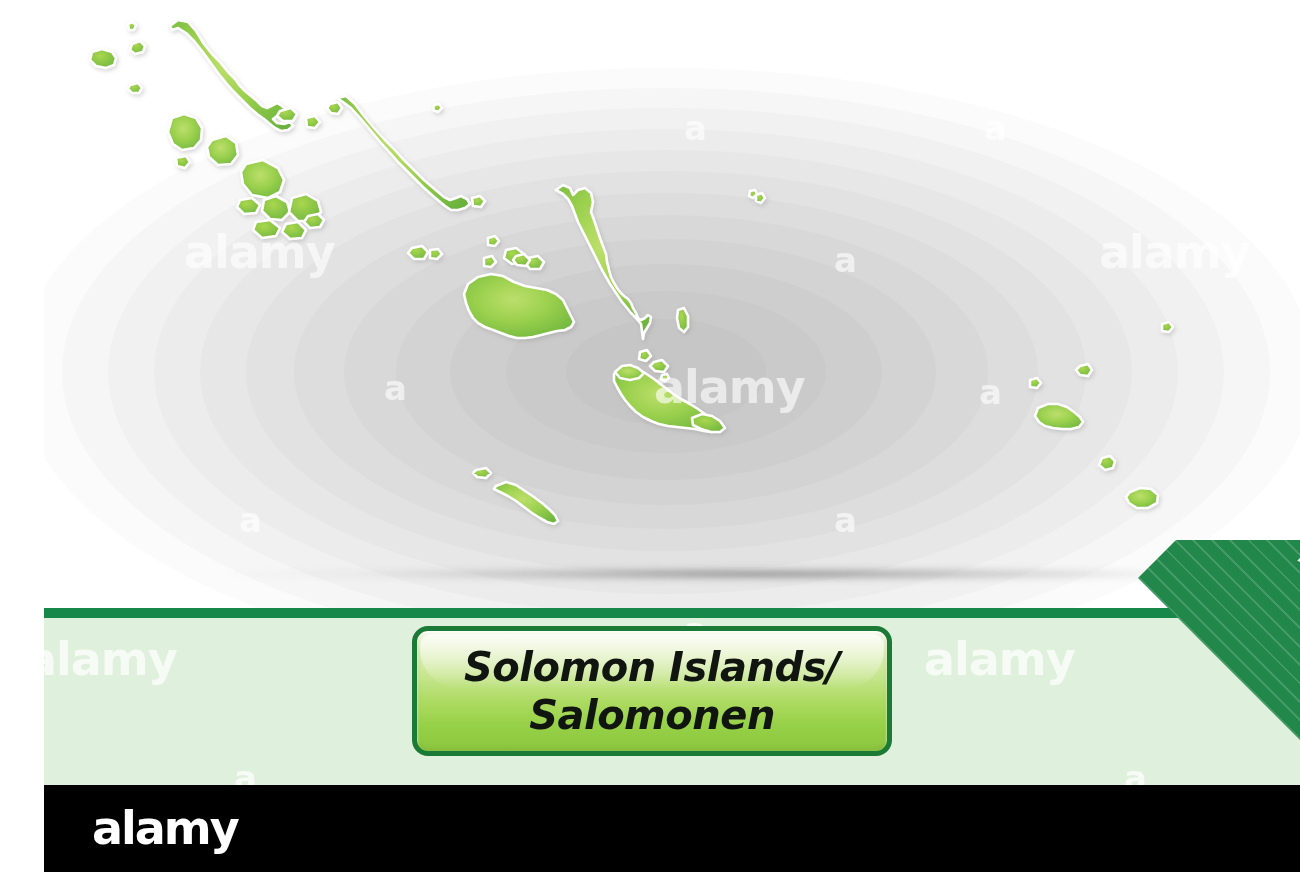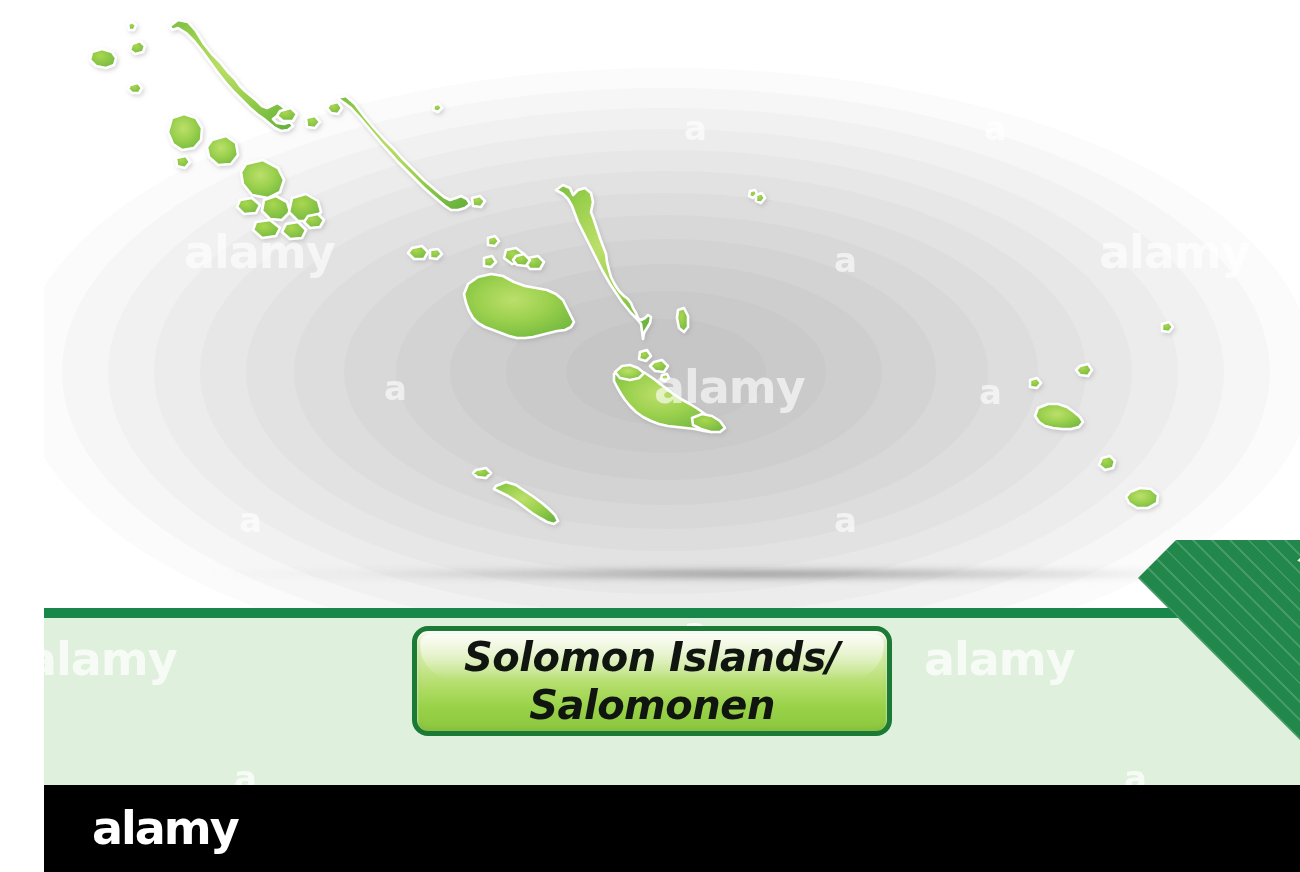--- a/index.html
+++ b/index.html
@@ -52,21 +52,21 @@
     overflow:hidden;
   }
   #footer-band .wm2{
     position:absolute;color:rgba(255,255,255,.75);
     font-family:"DejaVu Sans", sans-serif;font-weight:bold;
     letter-spacing:-1px;pointer-events:none;user-select:none;
   }
 
   
   #title-badge{
-    position:absolute;left:368px;top:626px;width:480px;height:110px;
+    position:absolute;left:368px;top:626px;width:480px;height:130px;
     border-radius:16px;
     border:5px solid #1b7a36;
     box-sizing:border-box;
     background:linear-gradient(to bottom,
         #f3f9e8 0%,
         #e3f1c4 12%,
         #cde89a 32%,
         #aedb63 58%,
         #97d147 78%,
         #8cc63f 100%);

